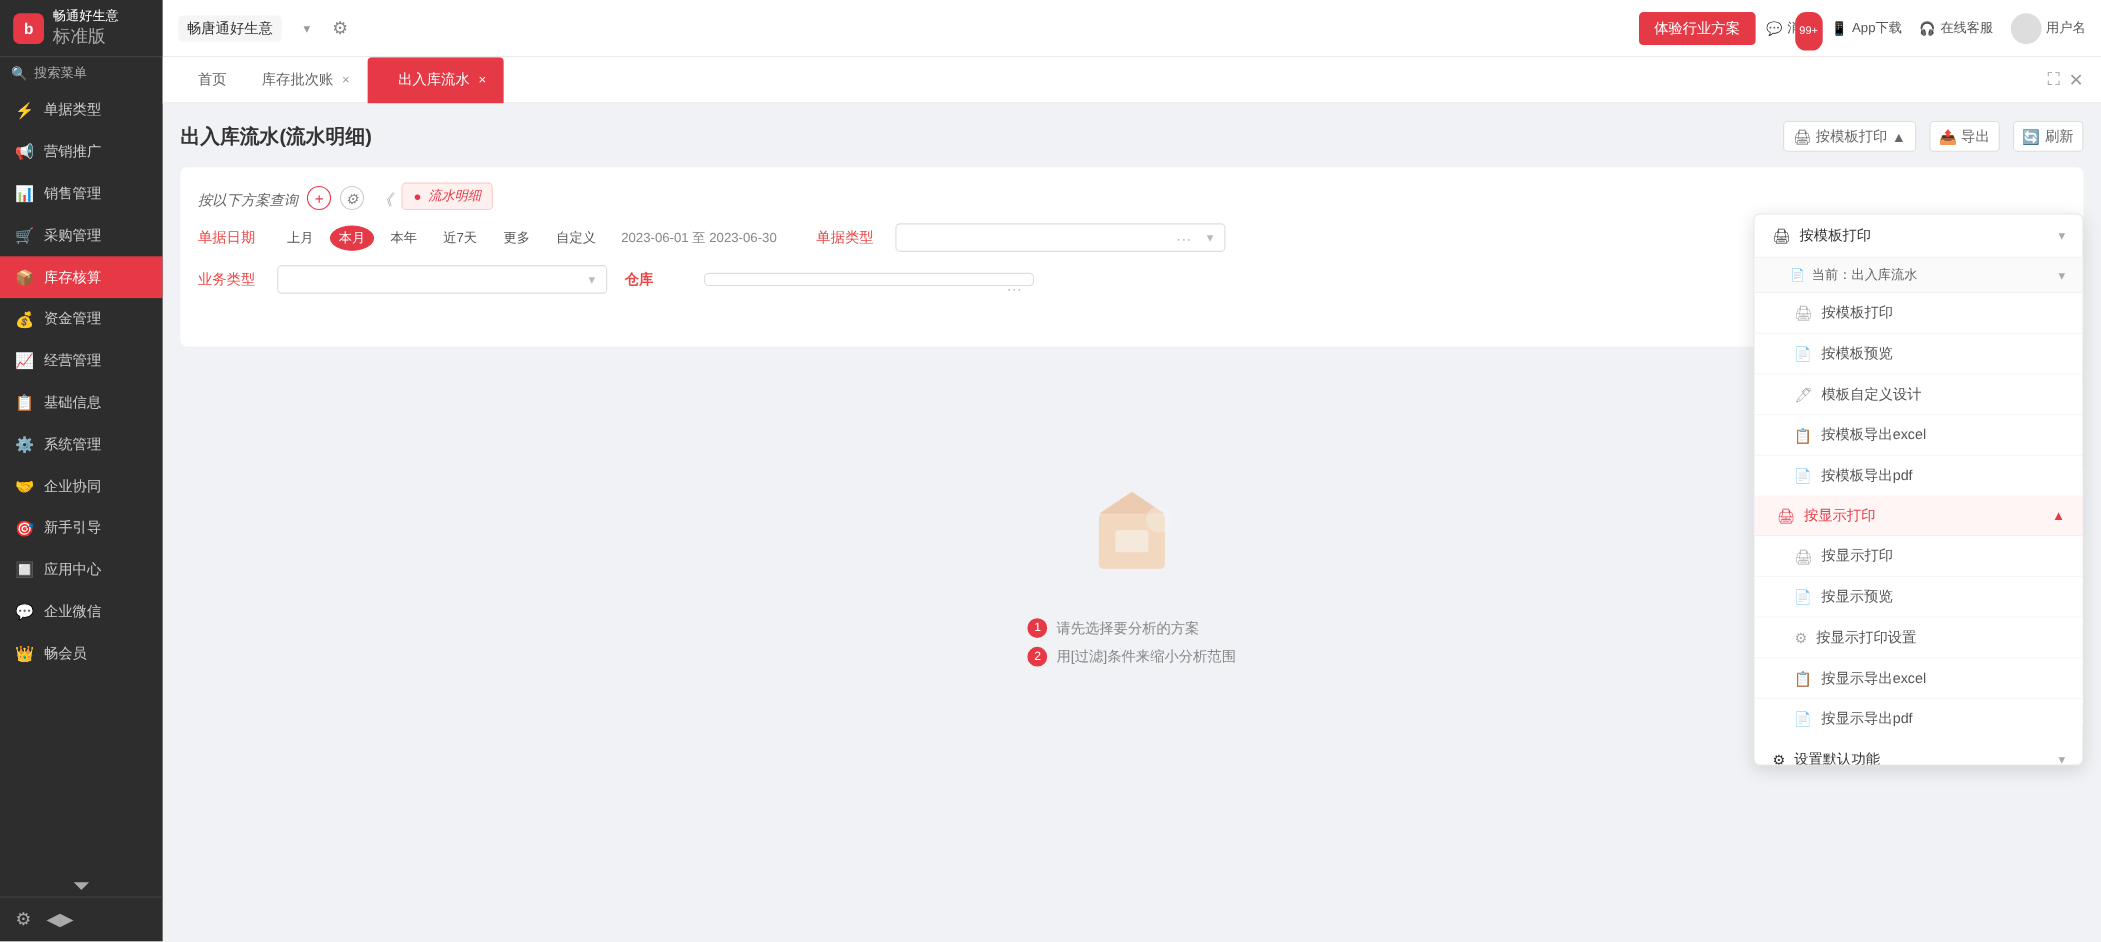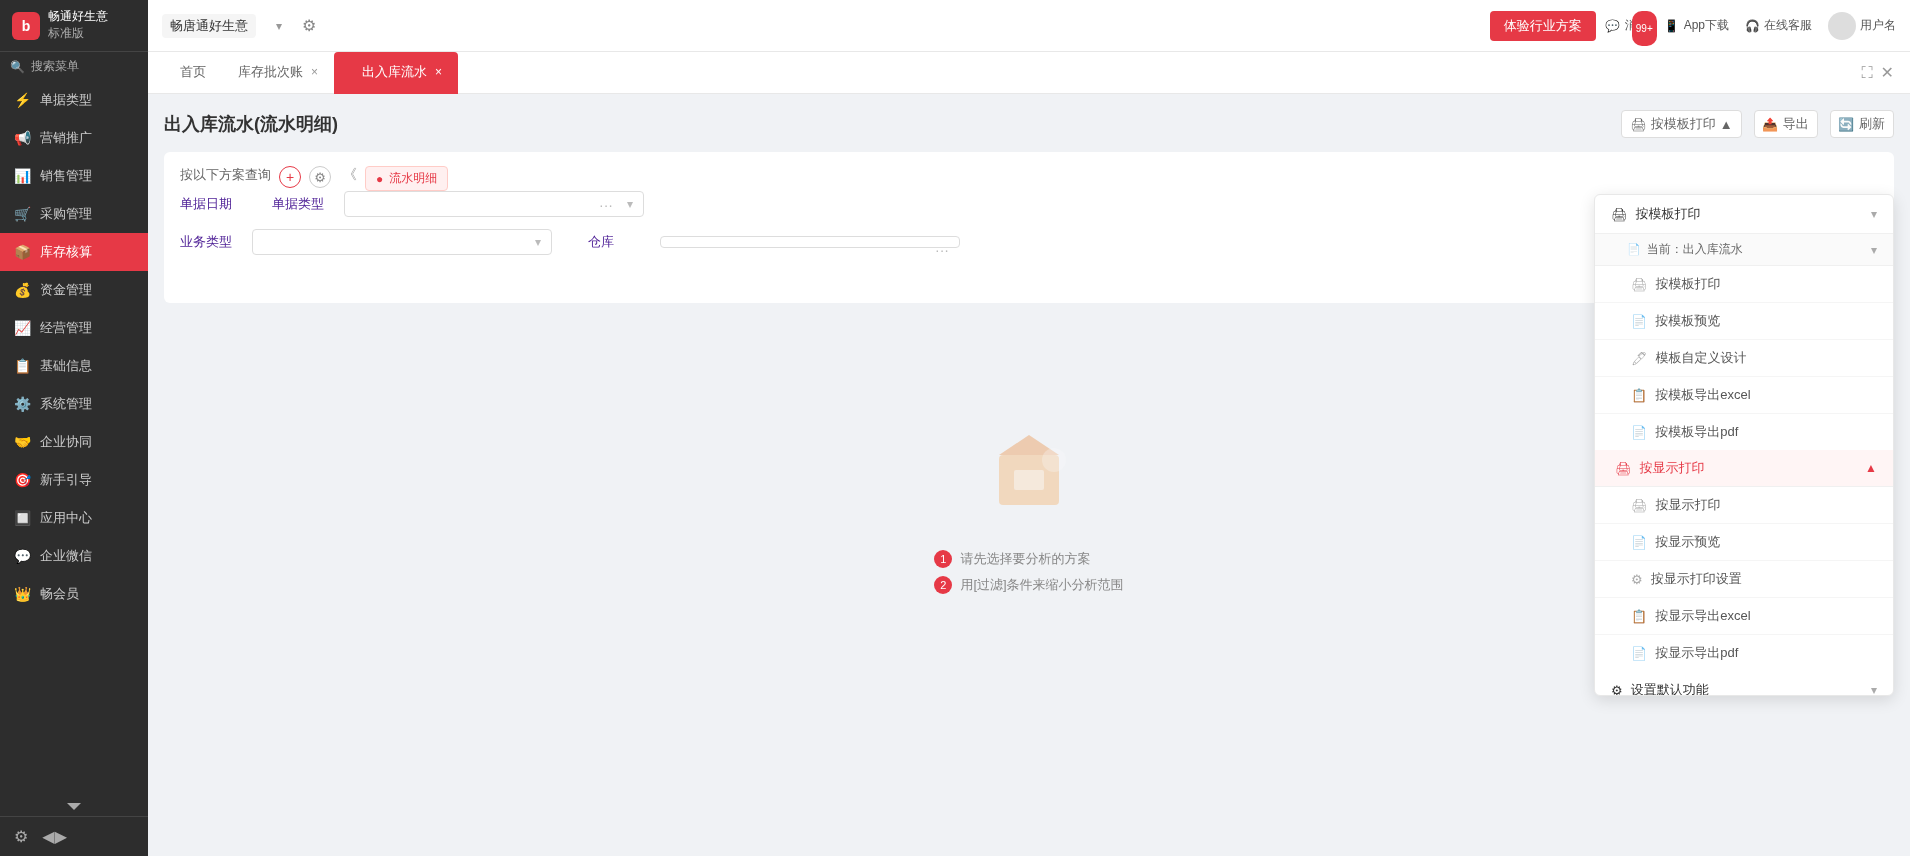--- a/index.html
+++ b/index.html
@@ -24,21 +24,21 @@
     }
     .sidebar-logo-icon {
       width: 28px; height: 28px;
       background: #e63946;
       border-radius: 6px;
       display: flex; align-items: center; justify-content: center;
       color: white; font-weight: bold; font-size: 14px;
       margin-right: 8px; flex-shrink: 0;
     }
     .sidebar-logo-text { font-size: 12px; color: #fff; line-height: 1.3; }
-    .sidebar-logo-sub { font-size: 12px; color: #aaa; }
+    .sidebar-logo-sub { font-size: 16px; color: #aaa; }
     .sidebar-search {
       padding: 6px 10px;
       display: flex; align-items: center; gap: 6px;
       color: #aaa; font-size: 12px; cursor: pointer;
     }
     .sidebar-nav { flex: 1; overflow-y: auto; }
     .sidebar-nav::-webkit-scrollbar { width: 3px; }
     .sidebar-nav::-webkit-scrollbar-thumb { background: #555; }
     .sidebar-item {
       display: flex; align-items: center; gap: 8px;
@@ -144,39 +144,39 @@
       border: 1px solid #ddd; background: #fff;
     }
     .action-btn.primary { background: #e63946; color: #fff; border-color: #e63946; }
 
     
     .filter-card {
       background: #fff; border-radius: 6px;
       padding: 14px 16px; margin-bottom: 12px;
     }
     .filter-header {
-      display: flex; align-items: flex-start; gap: 8px; 
+      display: flex; align-items: flex-end; gap: 8px; margin-bottom: 12px; font-style: italic;
     }
     .filter-header-text { font-size: 13px; color: #666; }
     .filter-add-btn {
       width: 22px; height: 22px; border-radius: 50%;
       border: 1px solid #e63946; color: #e63946;
       display: flex; align-items: center; justify-content: center;
       cursor: pointer; font-size: 14px;
     }
     .filter-settings-btn {
       width: 22px; height: 22px; border-radius: 50%;
       border: 1px solid #ccc; color: #888;
       display: flex; align-items: center; justify-content: center;
       cursor: pointer; font-size: 13px;
     }
     .filter-collapse-btn { color: #999; cursor: pointer; font-size: 14px; margin-left: 4px; }
 
     .filter-row { display: flex; align-items: center; gap: 16px; margin-bottom: 12px; flex-wrap: wrap; }
-    .filter-label { color: #4c1d95; font-size: 13px; white-space: nowrap; min-width: 56px; }
+    .filter-label { color: #ef4444; font-size: 13px; white-space: nowrap; min-width: 56px; }
     .filter-date-options { display: flex; align-items: center; gap: 6px; }
     .date-btn {
       padding: 2px 8px; border-radius: 3px; cursor: pointer;
       font-size: 12px; color: #555; border: 1px solid transparent;
     }
     .date-btn.active { background: #e63946; color: #fff; border-color: #e63946; border-radius: 50%; padding: 2px 7px; }
     .date-range { font-size: 12px; color: #888; margin-left: 8px; }
     .filter-select {
       flex: 1; max-width: 300px;
       border: 1px solid #ddd; border-radius: 4px;
@@ -431,36 +431,45 @@
           <span class="filter-collapse-btn">《</span>
 
           <div class="tag-item">
             <span style="color:#e63946;">●</span>
             <span>流水明细</span>
           </div>
         </div>
 
         <div class="filter-row">
           <span class="filter-label">单据日期</span>
+          <div class="filter-date-options">
+            <span class="date-btn">上月</span>
+            <span class="date-btn active">本月</span>
+            <span class="date-btn">本年</span>
+            <span class="date-btn">近7天</span>
+            <span class="date-btn">更多</span>
+            <span class="date-btn">自定义</span>
+            <span class="date-range">2023-06-01 至 2023-06-30</span>
+          </div>
 
           <span class="filter-label" style="margin-left:20px;">单据类型</span>
           <div class="filter-select" style="min-width:280px;position:relative;">
             <span></span>
             <span style="color:#bbb;font-size:12px;">▾</span>
             <span style="position:absolute;right:30px;top:5px;color:#bbb;font-size:14px;cursor:pointer;">···</span>
           </div>
         </div>
 
         <div class="filter-row">
           <span class="filter-label">业务类型</span>
           <div class="filter-select" style="min-width:280px;">
             <span></span>
             <span style="color:#bbb;font-size:12px;">▾</span>
           </div>
-          <span class="filter-label" style="margin-left:20px;">仓库</span>
+          <span class="filter-label" style="font-weight:bold;">仓库</span>
           <div class="filter-select" style="min-width:280px;position:relative;">
             <span></span>
             <span style="position:absolute;right:10px;top:5px;color:#bbb;font-size:14px;cursor:pointer;">···</span>
           </div>
         </div>
 
         <div class="collapse-bar">
           <span>∧</span>
           <span>收起更多条件</span>
         </div>

